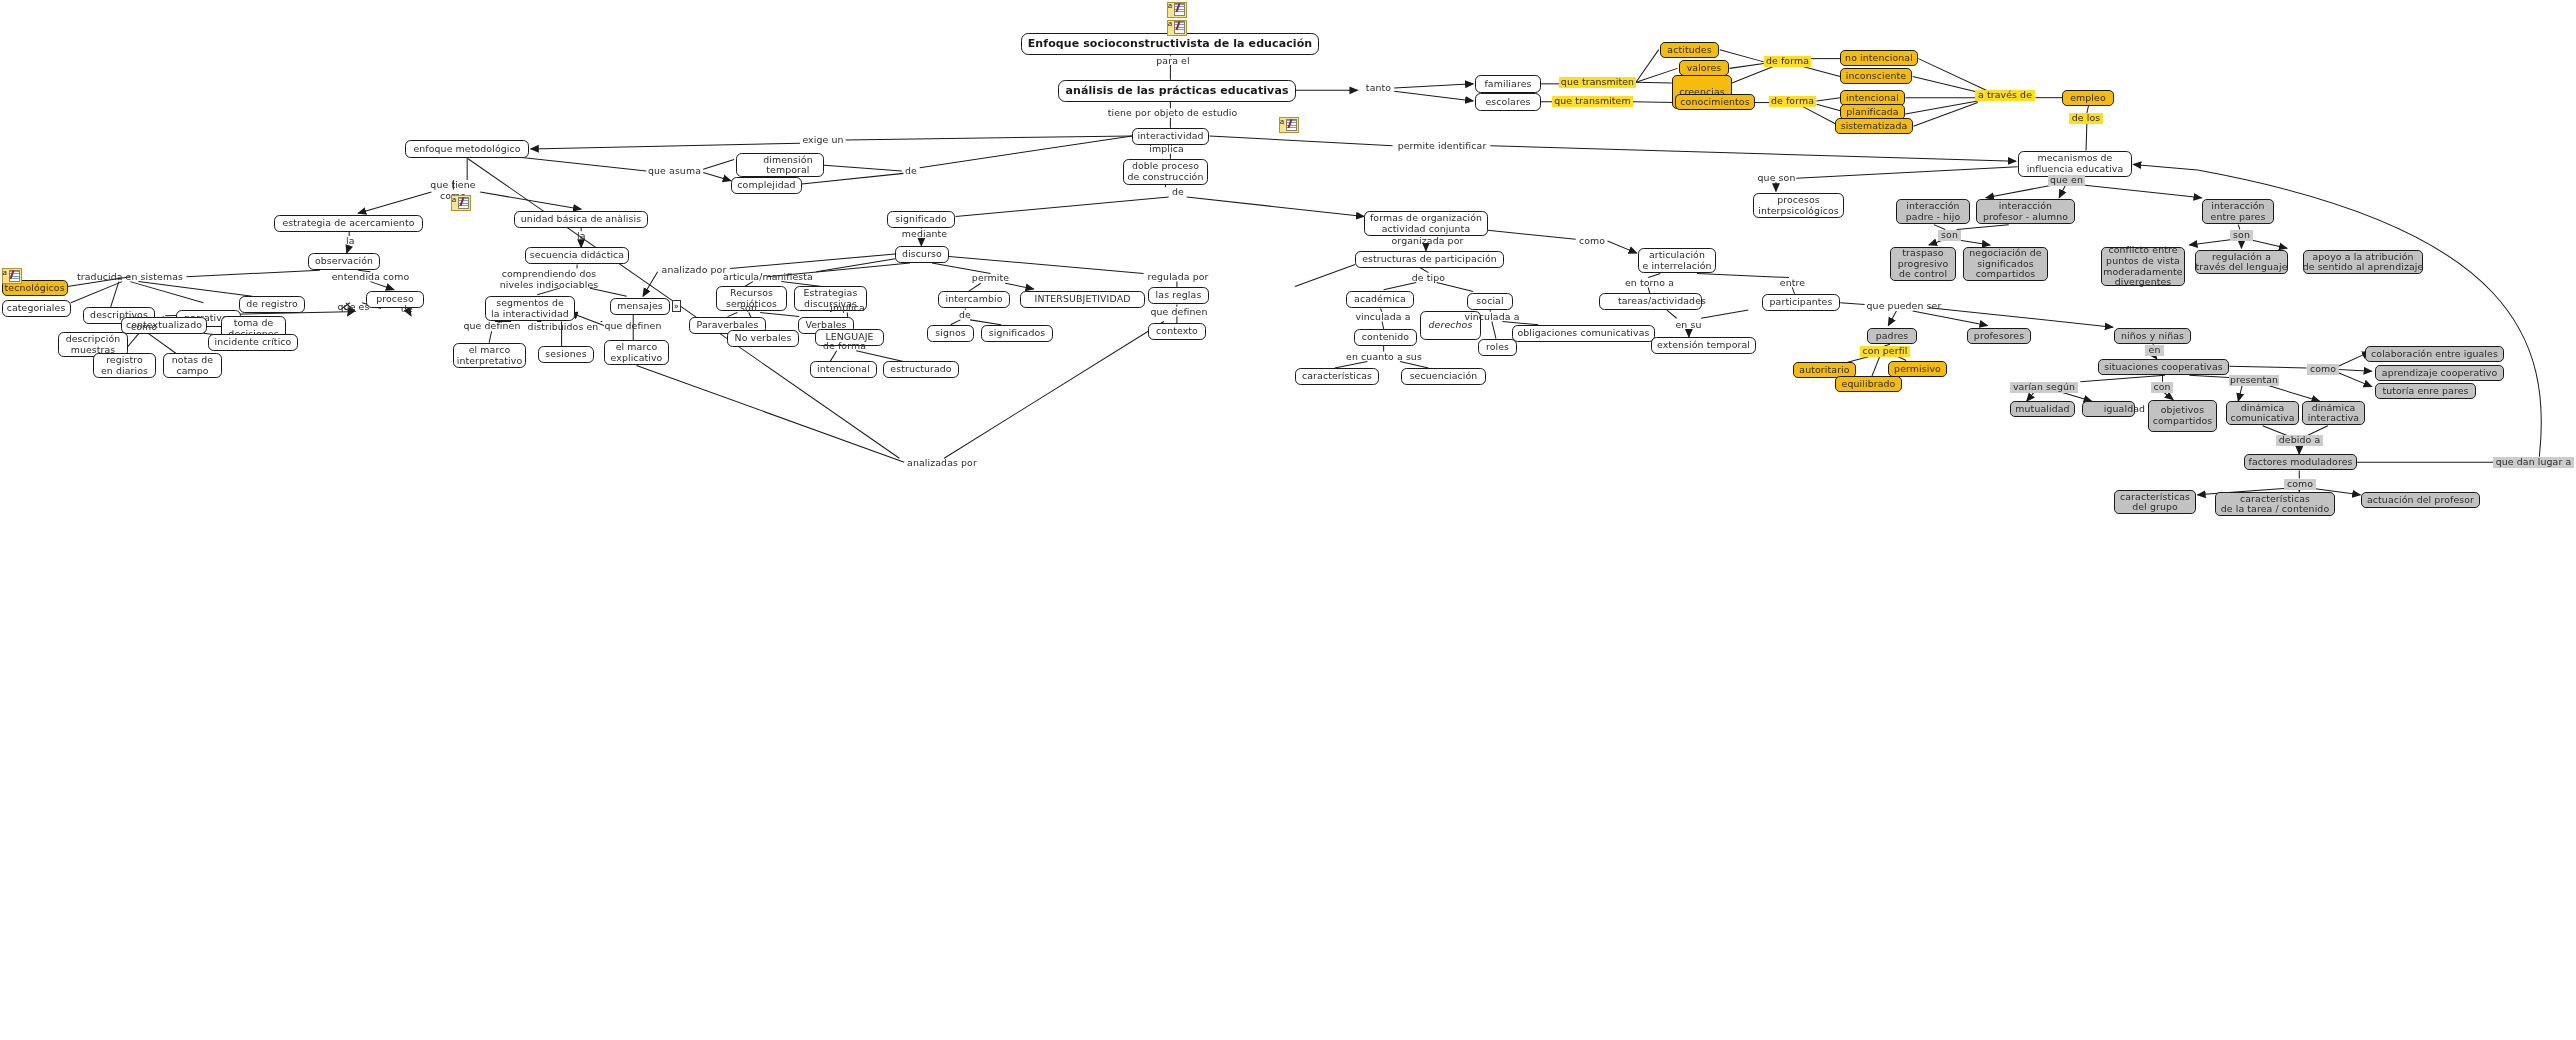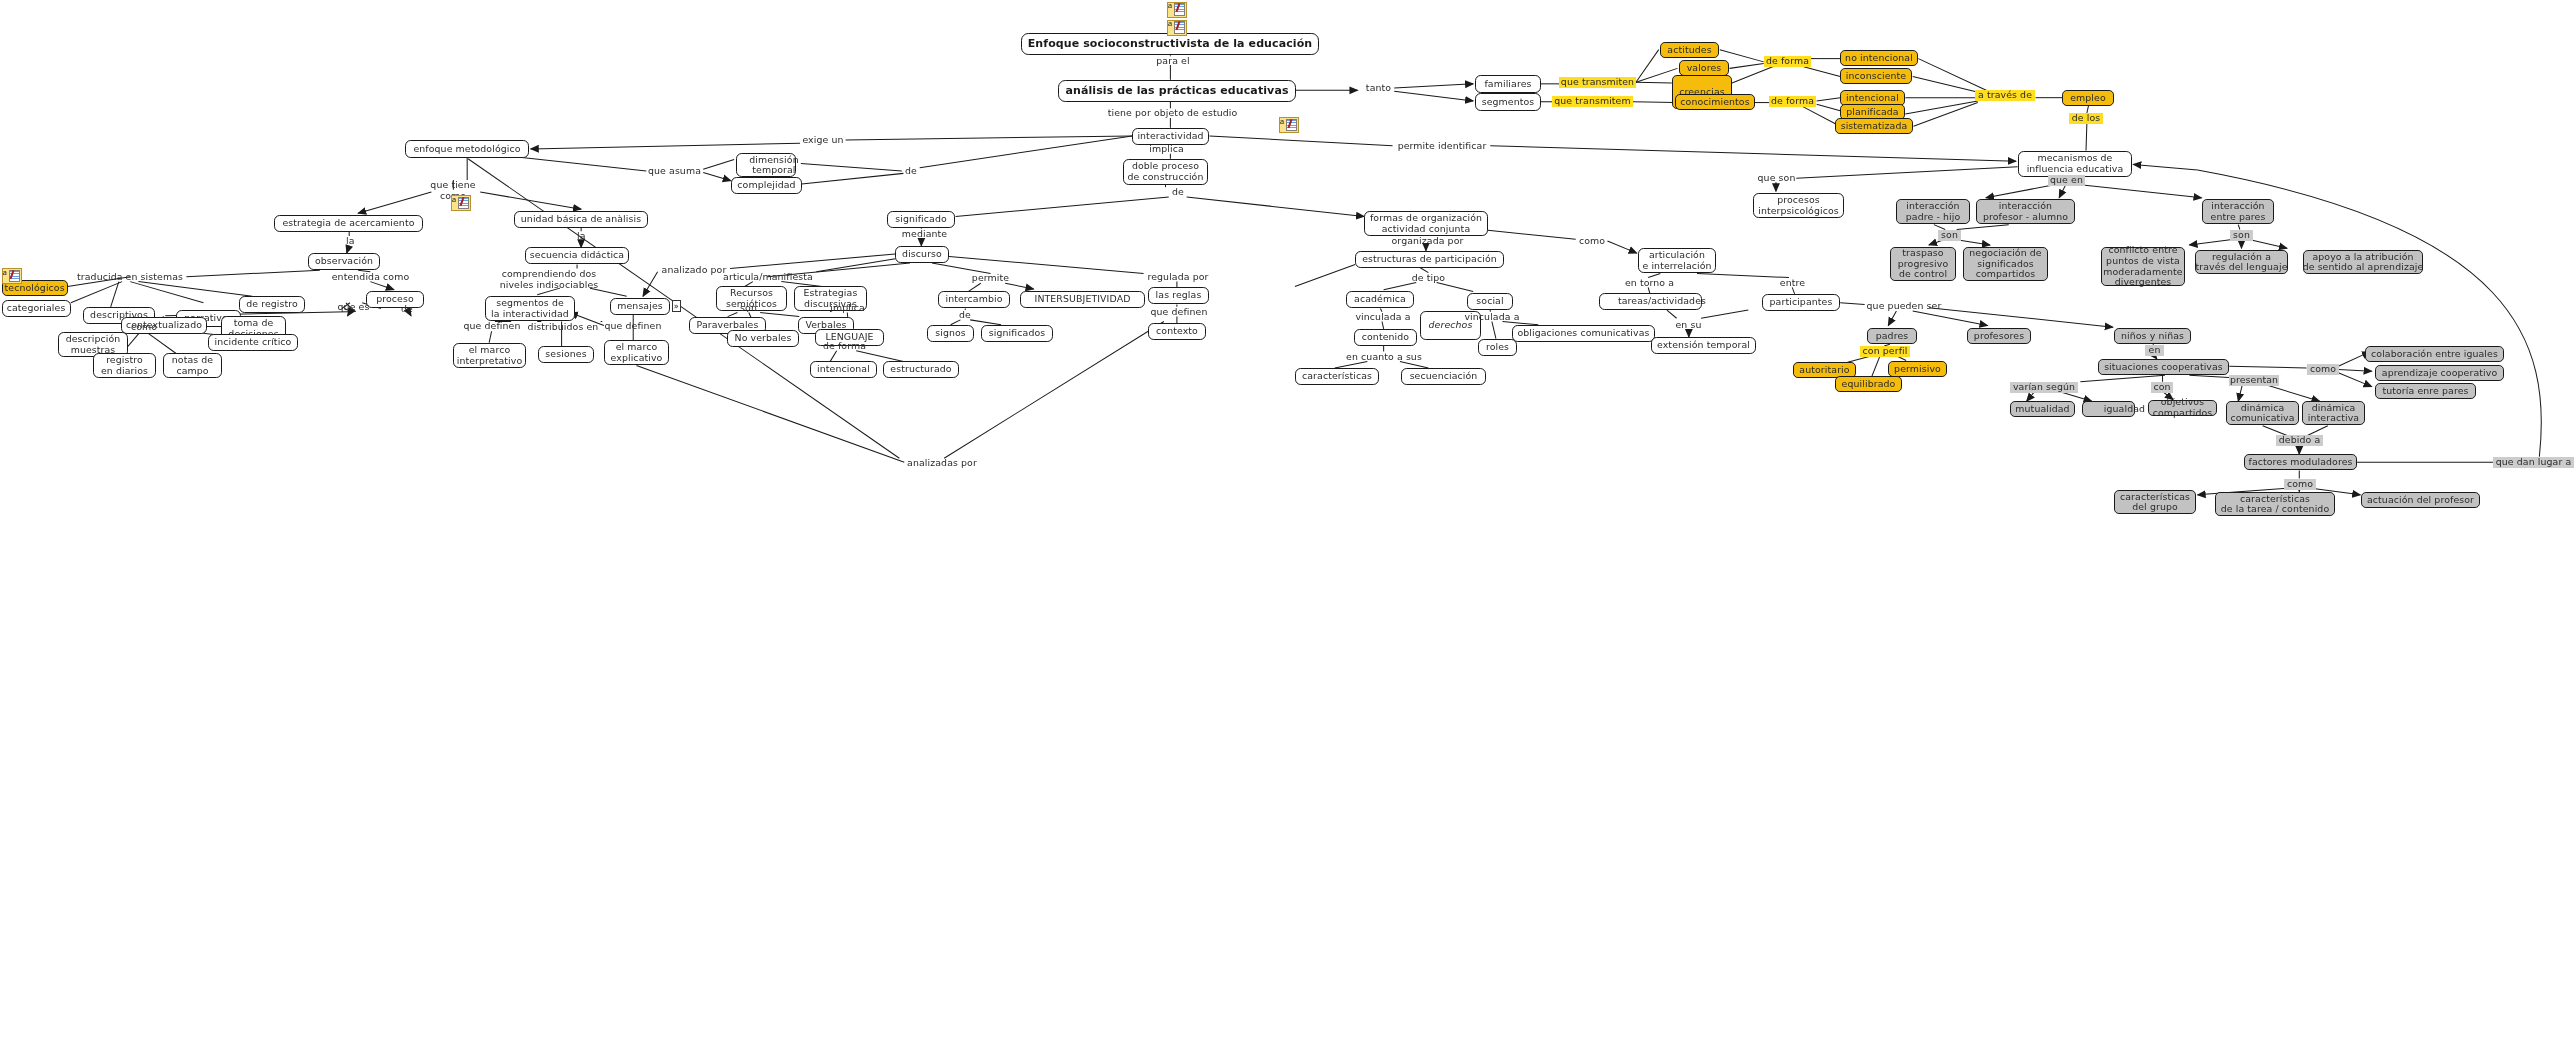--- a/index.html
+++ b/index.html
@@ -480,36 +480,36 @@
       <path d="M2896,568 L3063,568"></path>
       <path d="M3120,561 C3135,420 3090,280 2700,209" fill="none"></path>
       <path d="M2700,209 L2621,202" marker-end="url(#ah)"></path>
     </g>
   </svg>
 
   <div id="nodes-layer">
       <div class="node root" style="left: 1021px; top: 33px; width: 298px; height: 22px;">Enfoque socioconstructivista de la educación</div>
       <div class="node root" style="left: 1058px; top: 80px; width: 238px; height: 22px;">análisis de las prácticas educativas</div>
       <div class="node" style="left: 1475px; top: 75px; width: 66px; height: 18px;">familiares</div>
-      <div class="node" style="left: 1475px; top: 93px; width: 66px; height: 18px;">segmentos</div>
+      <div class="node" style="left: 1475px; top: 93px; width: 66px; height: 18px;">escolares</div>
       <div class="node yellow" style="left: 1660px; top: 42px; width: 59px; height: 16.3px;">actitudes</div>
       <div class="node yellow" style="left: 1679px; top: 60px; width: 50px; height: 16.3px;">valores</div>
       <div class="node yellow" style="left: 1672px; top: 75px; width: 60px; height: 34px;">creencias</div>
       <div class="node yellow" style="left: 1675px; top: 94px; width: 80px; height: 16.3px;">conocimientos</div>
       <div class="node yellow" style="left: 1840px; top: 50px; width: 78px; height: 16.3px;">no intencional</div>
       <div class="node yellow" style="left: 1840px; top: 68px; width: 72px; height: 16.3px;">inconsciente</div>
       <div class="node yellow" style="left: 1840px; top: 90px; width: 65px; height: 16.3px;">intencional</div>
       <div class="node yellow" style="left: 1840px; top: 104px; width: 65px; height: 16.3px;">planificada</div>
       <div class="node yellow" style="left: 1835px; top: 118px; width: 78px; height: 16.3px;">sistematizada</div>
       <div class="node yellow" style="left: 2062px; top: 90px; width: 52px; height: 16.3px;">empleo</div>
       <div class="node" style="left: 405px; top: 140px; width: 124px; height: 18px;">enfoque metodológico</div>
       <div class="node" style="left: 1132px; top: 128px; width: 77px; height: 17px;">interactividad</div>
       <div class="node" style="left: 2018px; top: 151px; width: 114px; height: 26px;">mecanismos de
 influencia educativa</div>
-      <div class="node" style="left: 736px; top: 153px; width: 60px; height: 24.4px; padding-left: 20px;">dimensión
+      <div class="node" style="left: 736px; top: 153px; width: 88px; height: 24.4px; padding-left: 20px;">dimensión
 temporal</div>
       <div class="node" style="left: 731px; top: 177px; width: 71px; height: 17px;">complejidad</div>
       <div class="node" style="left: 1123px; top: 159px; width: 85px; height: 26px;">doble proceso
 de construcción</div>
       <div class="node" style="left: 1753px; top: 193px; width: 91px; height: 25px;">procesos
 interpsicológicos</div>
       <div class="node gray" style="left: 1896px; top: 199px; width: 74px; height: 25px;">interacción
 padre - hijo</div>
       <div class="node gray" style="left: 1976px; top: 199px; width: 99px; height: 25px;">interacción
 profesor - alumno</div>
@@ -596,21 +596,21 @@
       <div class="node" style="left: 1651px; top: 337px; width: 105px; height: 17px;">extensión temporal</div>
       <div class="node yellow" style="left: 1793px; top: 362px; width: 63px; height: 16.3px;">autoritario</div>
       <div class="node yellow" style="left: 1888px; top: 361px; width: 59px; height: 16.3px;">permisivo</div>
       <div class="node yellow" style="left: 1835px; top: 376px; width: 67px; height: 16.3px;">equilibrado</div>
       <div class="node gray" style="left: 2098px; top: 359px; width: 131px; height: 16.3px;">situaciones cooperativas</div>
       <div class="node gray" style="left: 2365px; top: 346px; width: 139px; height: 16.3px;">colaboración entre iguales</div>
       <div class="node gray" style="left: 2375px; top: 365px; width: 129px; height: 16.3px;">aprendizaje cooperativo</div>
       <div class="node gray" style="left: 2375px; top: 383px; width: 101px; height: 16.3px;">tutoría enre pares</div>
       <div class="node gray" style="left: 2010px; top: 401px; width: 65px; height: 16.3px;">mutualidad</div>
       <div class="node gray" style="left: 2082px; top: 401px; width: 53px; height: 16.3px; padding-left: 36px;">igualdad</div>
-      <div class="node gray" style="left: 2148px; top: 400px; width: 69px; height: 16px;">objetivos
+      <div class="node gray" style="left: 2148px; top: 400px; width: 69px; height: 32px;">objetivos
 compartidos</div>
       <div class="node gray" style="left: 2226px; top: 401px; width: 73px; height: 24.4px;">dinámica
 comunicativa</div>
       <div class="node gray" style="left: 2302px; top: 401px; width: 63px; height: 24.4px;">dinámica
 interactiva</div>
       <div class="node gray" style="left: 2244px; top: 454px; width: 113px; height: 16.3px;">factores moduladores</div>
       <div class="node gray" style="left: 2114px; top: 490px; width: 82px; height: 24.4px;">características
 del grupo</div>
       <div class="node gray" style="left: 2215px; top: 492px; width: 120px; height: 24.4px;">características
 de la tarea / contenido</div>

